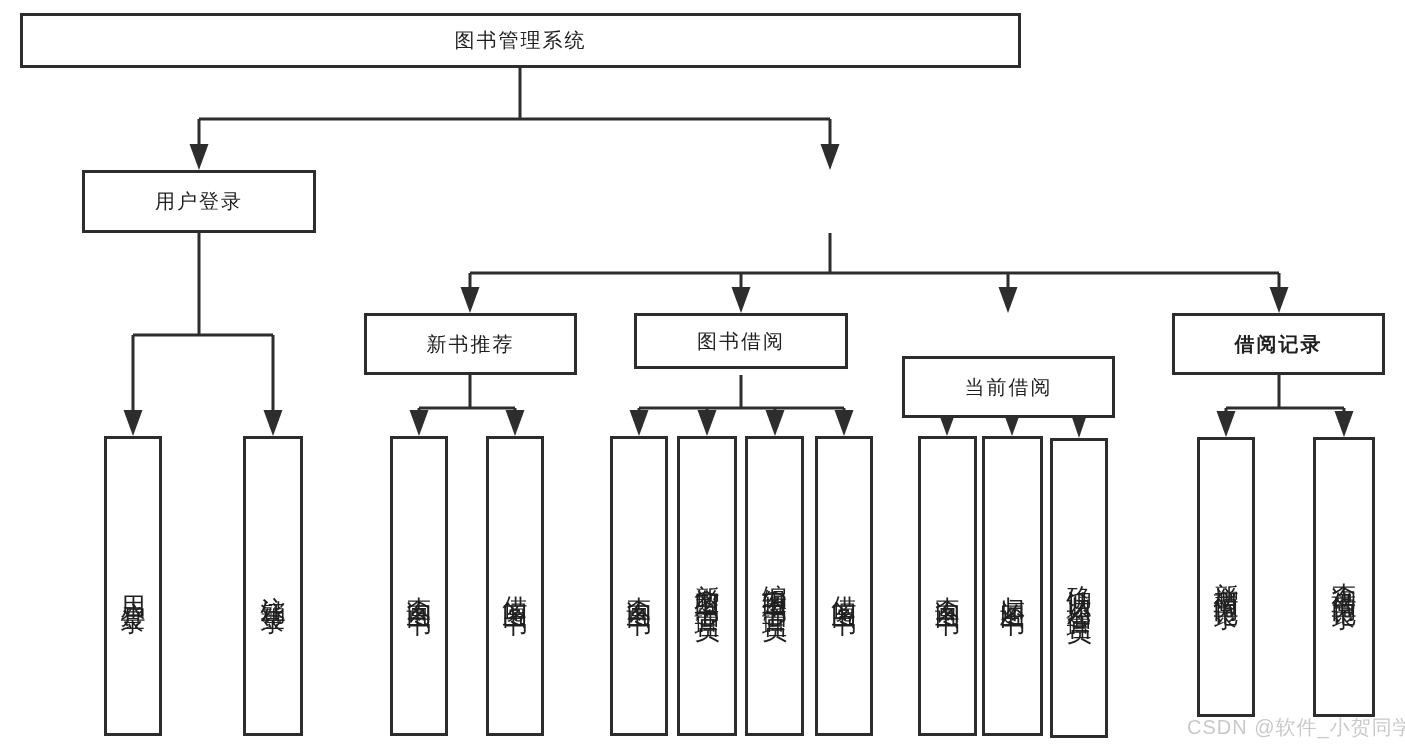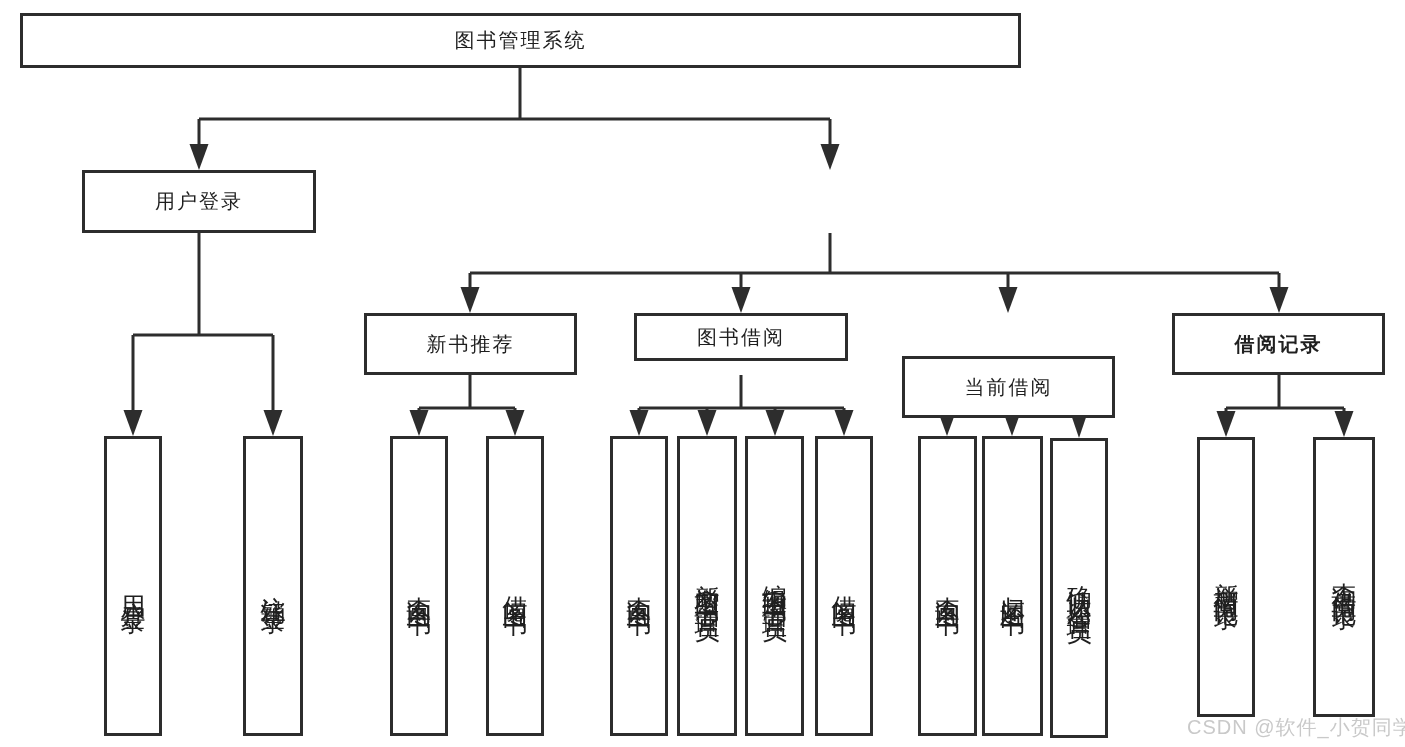--- a/index.html
+++ b/index.html
@@ -82,21 +82,21 @@
     <span>图书管理系统</span>
   </div>
 
   <div class="node hnode" style="left:82px;top:170px;width:234px;height:63px;">
     <span>用户登录</span>
   </div>
 
   <div class="node hnode" style="left:364px;top:313px;width:213px;height:62px;">
     <span>新书推荐</span>
   </div>
-  <div class="node hnode" style="left:634px;top:313px;width:214px;height:48px;">
+  <div class="node hnode" style="left:634px;top:313px;width:214px;height:56px;">
     <span>图书借阅</span>
   </div>
   <div class="node hnode" style="left:902px;top:313px;width:213px;height:62px;margin-top:43px;">
     <span>当前借阅</span>
   </div>
   <div class="node hnode" style="left:1172px;top:313px;width:213px;height:62px;font-weight:bold;">
     <span>借阅记录</span>
   </div>
 
   <div class="node vnode" style="left:104px;top:436px;width:58px;height:300px;">

